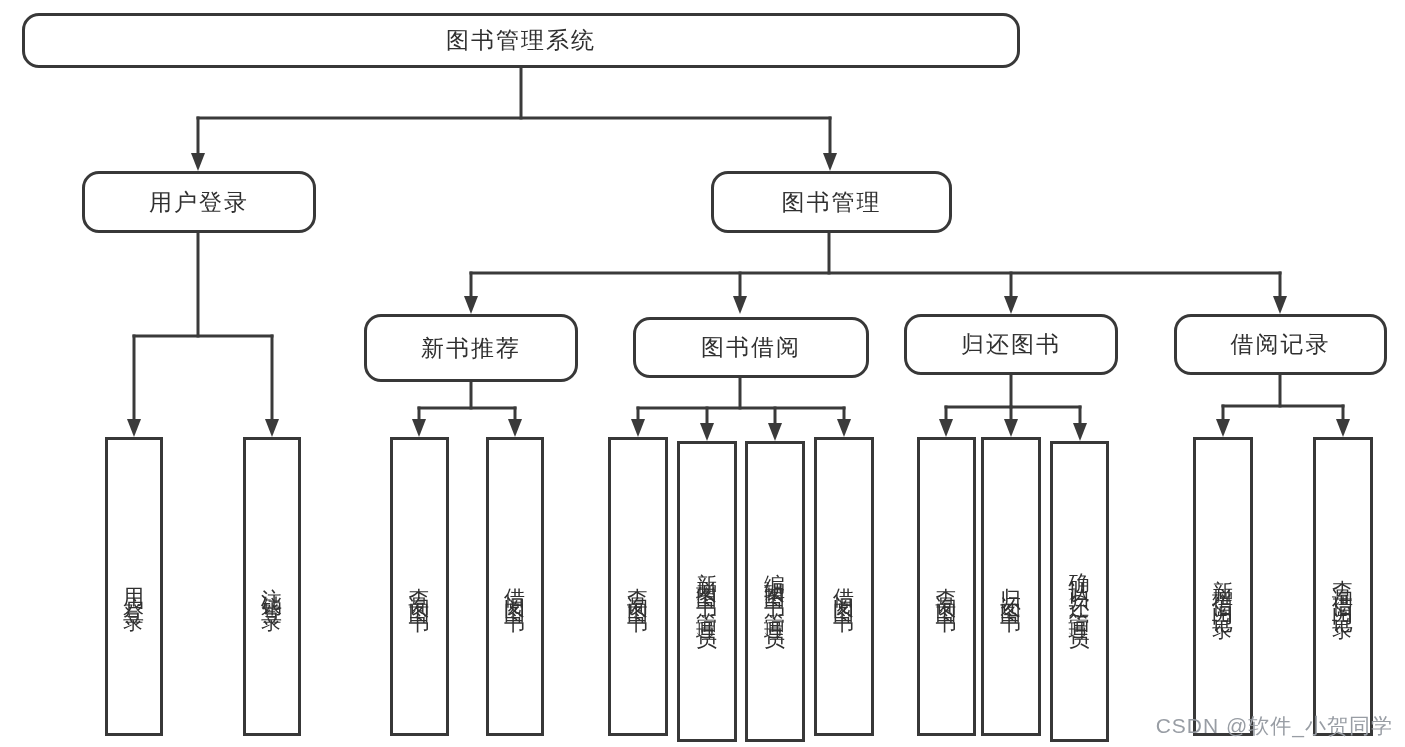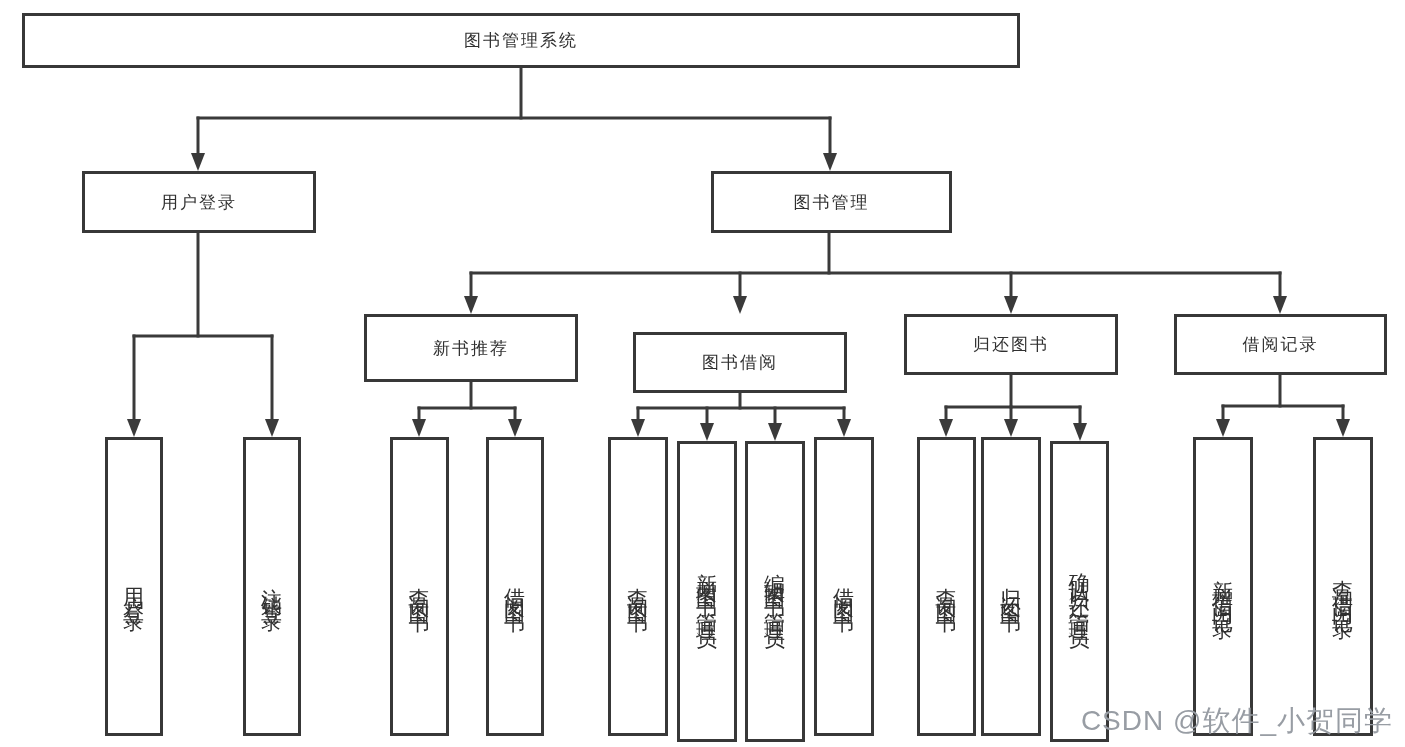--- a/index.html
+++ b/index.html
@@ -25,36 +25,37 @@
     position: absolute;
     box-sizing: border-box;
     border: 3px solid #383838;
     background: #ffffff;
     display: flex;
     align-items: center;
     justify-content: center;
     color: #303030;
   }
   .hbox {
-    font-size: 17px;
+    font-size: 23px;
     letter-spacing: 2px;
     white-space: nowrap;
+    border-radius: 17px;
   }
   .vbox {
     writing-mode: vertical-rl;
     text-orientation: mixed;
     font-size: 21px;
     letter-spacing: 8px;
     line-height: 1;
   }
   .watermark {
     position: absolute;
     right: 12px;
     bottom: 7px;
-    font-size: 28px;
+    font-size: 21px;
     letter-spacing: 1px;
     color: #989da4;
     z-index: 5;
     white-space: nowrap;
     margin-top: 48px;
   }
 </style>
 </head>
 <body>
 
@@ -125,21 +126,21 @@
       <polygon points="1336,419 1350,419 1343,437"></polygon>
     </g>
   </svg>
 
   <div class="node hbox" style="left:22px; top:13px; width:998px; height:55px;">图书管理系统</div>
 
   <div class="node hbox" style="left:82px; top:171px; width:234px; height:62px;">用户登录</div>
   <div class="node hbox" style="left:711px; top:171px; width:241px; height:62px;">图书管理</div>
 
   <div class="node hbox" style="left:364px; top:314px; width:214px; height:68px;">新书推荐</div>
-  <div class="node hbox" style="left:633px; top:332px; width:214px; height:61px;">图书借阅</div>
+  <div class="node hbox" style="left:633px; top:317px; width:236px; height:61px;">图书借阅</div>
   <div class="node hbox" style="left:904px; top:314px; width:214px; height:61px;">归还图书</div>
   <div class="node hbox" style="left:1174px; top:314px; width:213px; height:61px;">借阅记录</div>
 
   <div class="node vbox" style="left:105px; top:437px; width:58px; height:299px;">用户登录</div>
   <div class="node vbox" style="left:243px; top:437px; width:58px; height:299px;">注销登录</div>
 
   <div class="node vbox" style="left:390px; top:437px; width:59px; height:299px;">查询图书</div>
   <div class="node vbox" style="left:486px; top:437px; width:58px; height:299px;">借阅图书</div>
 
   <div class="node vbox" style="left:608px; top:437px; width:60px; height:299px;">查询图书</div>

